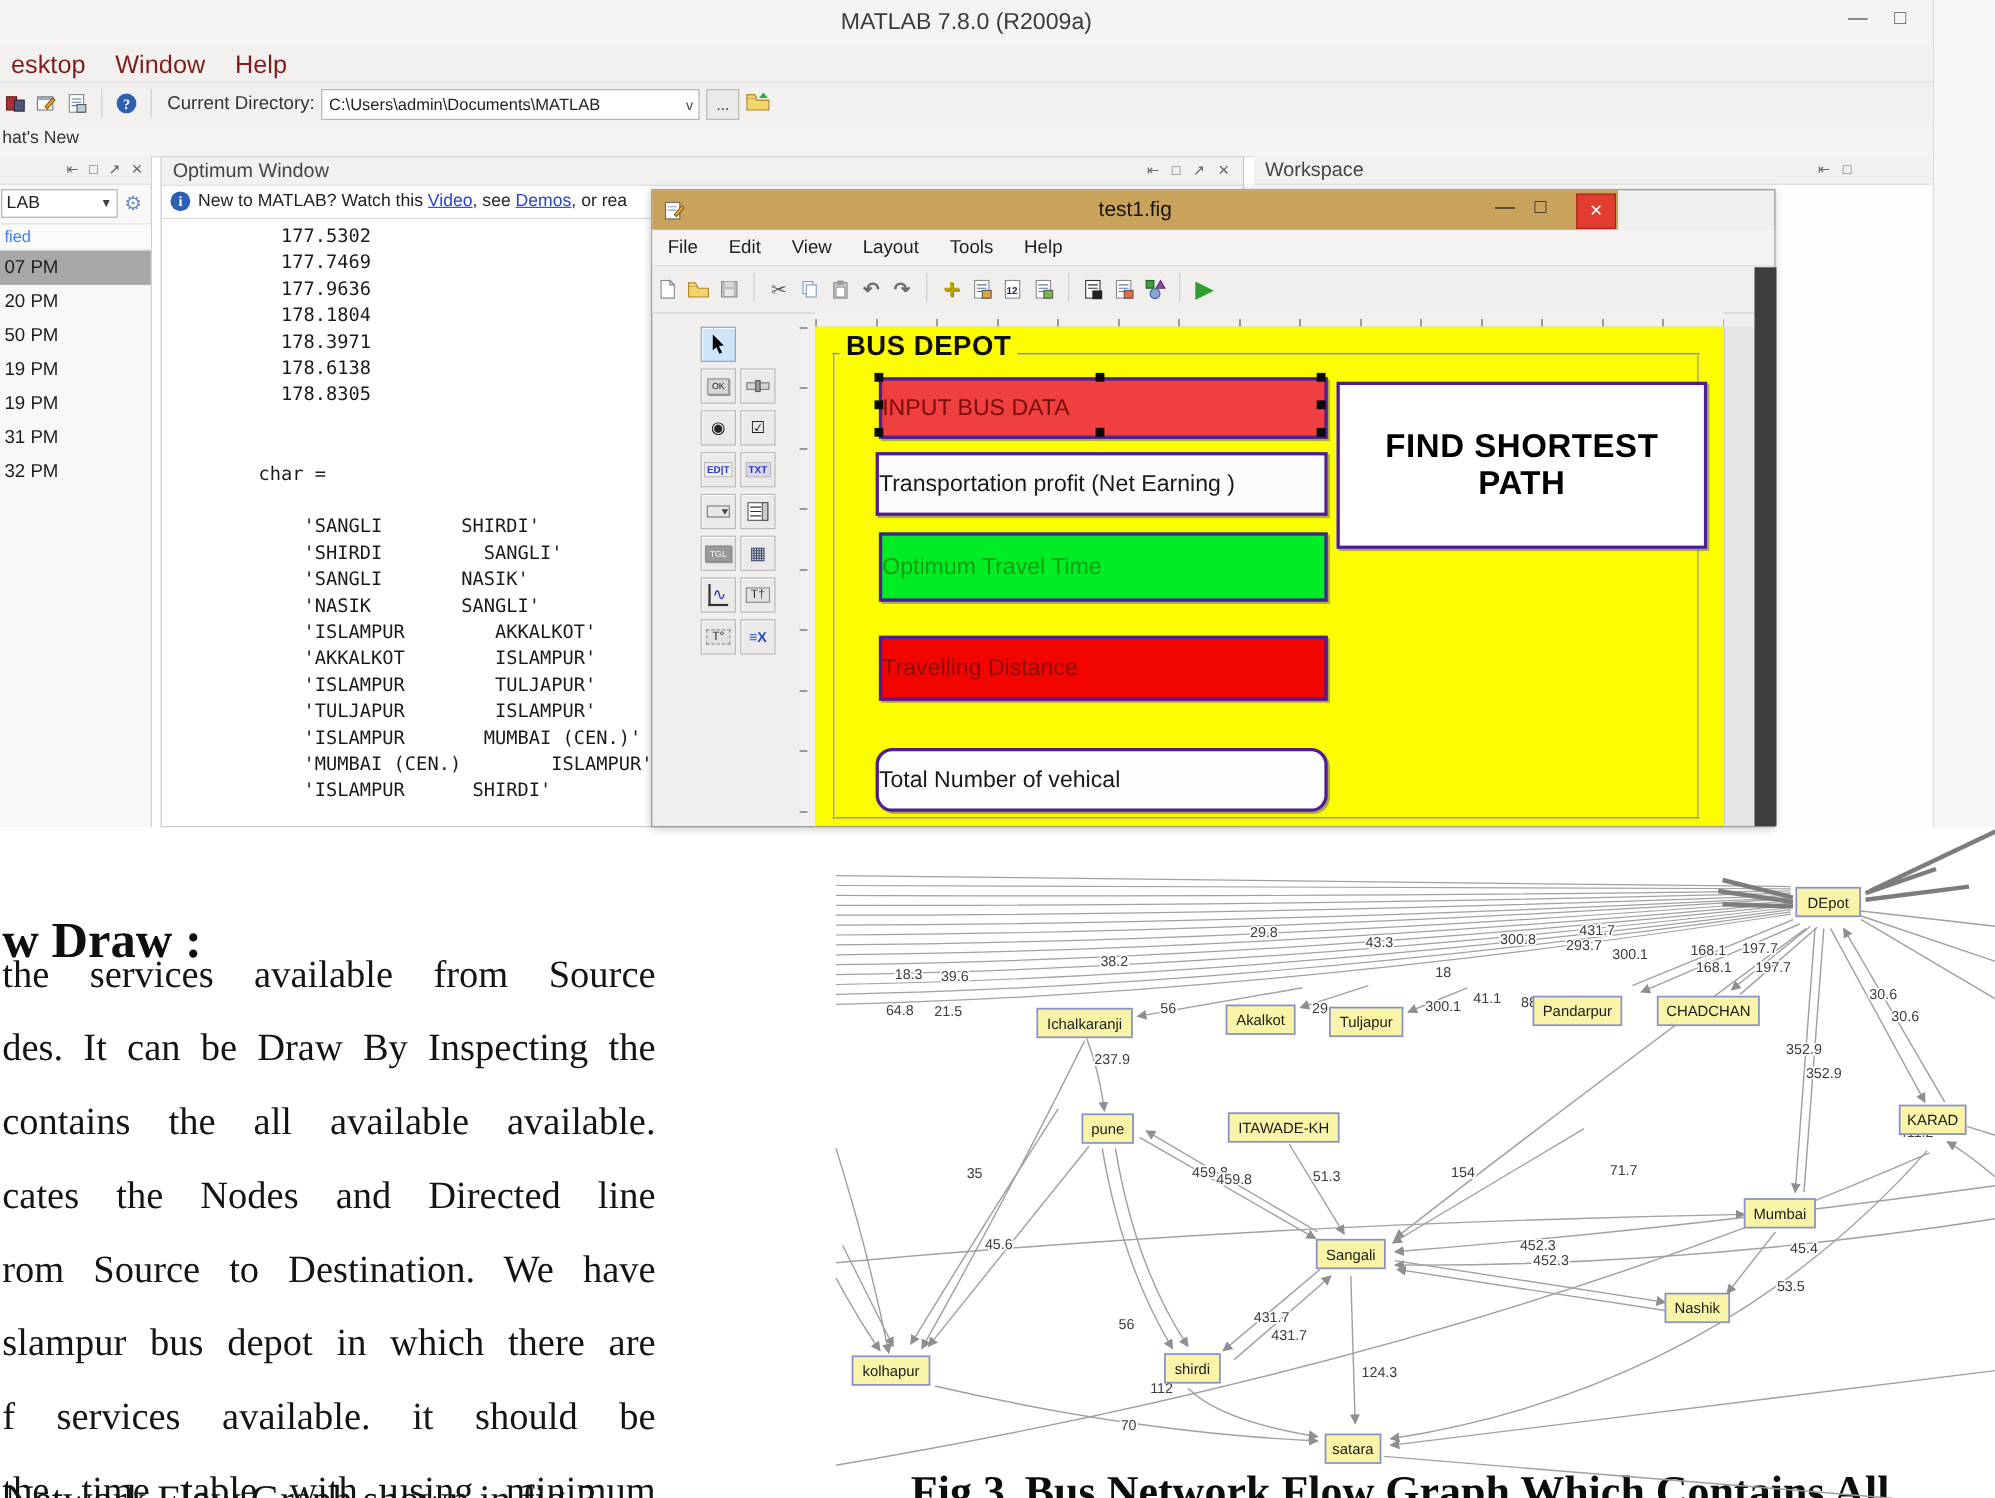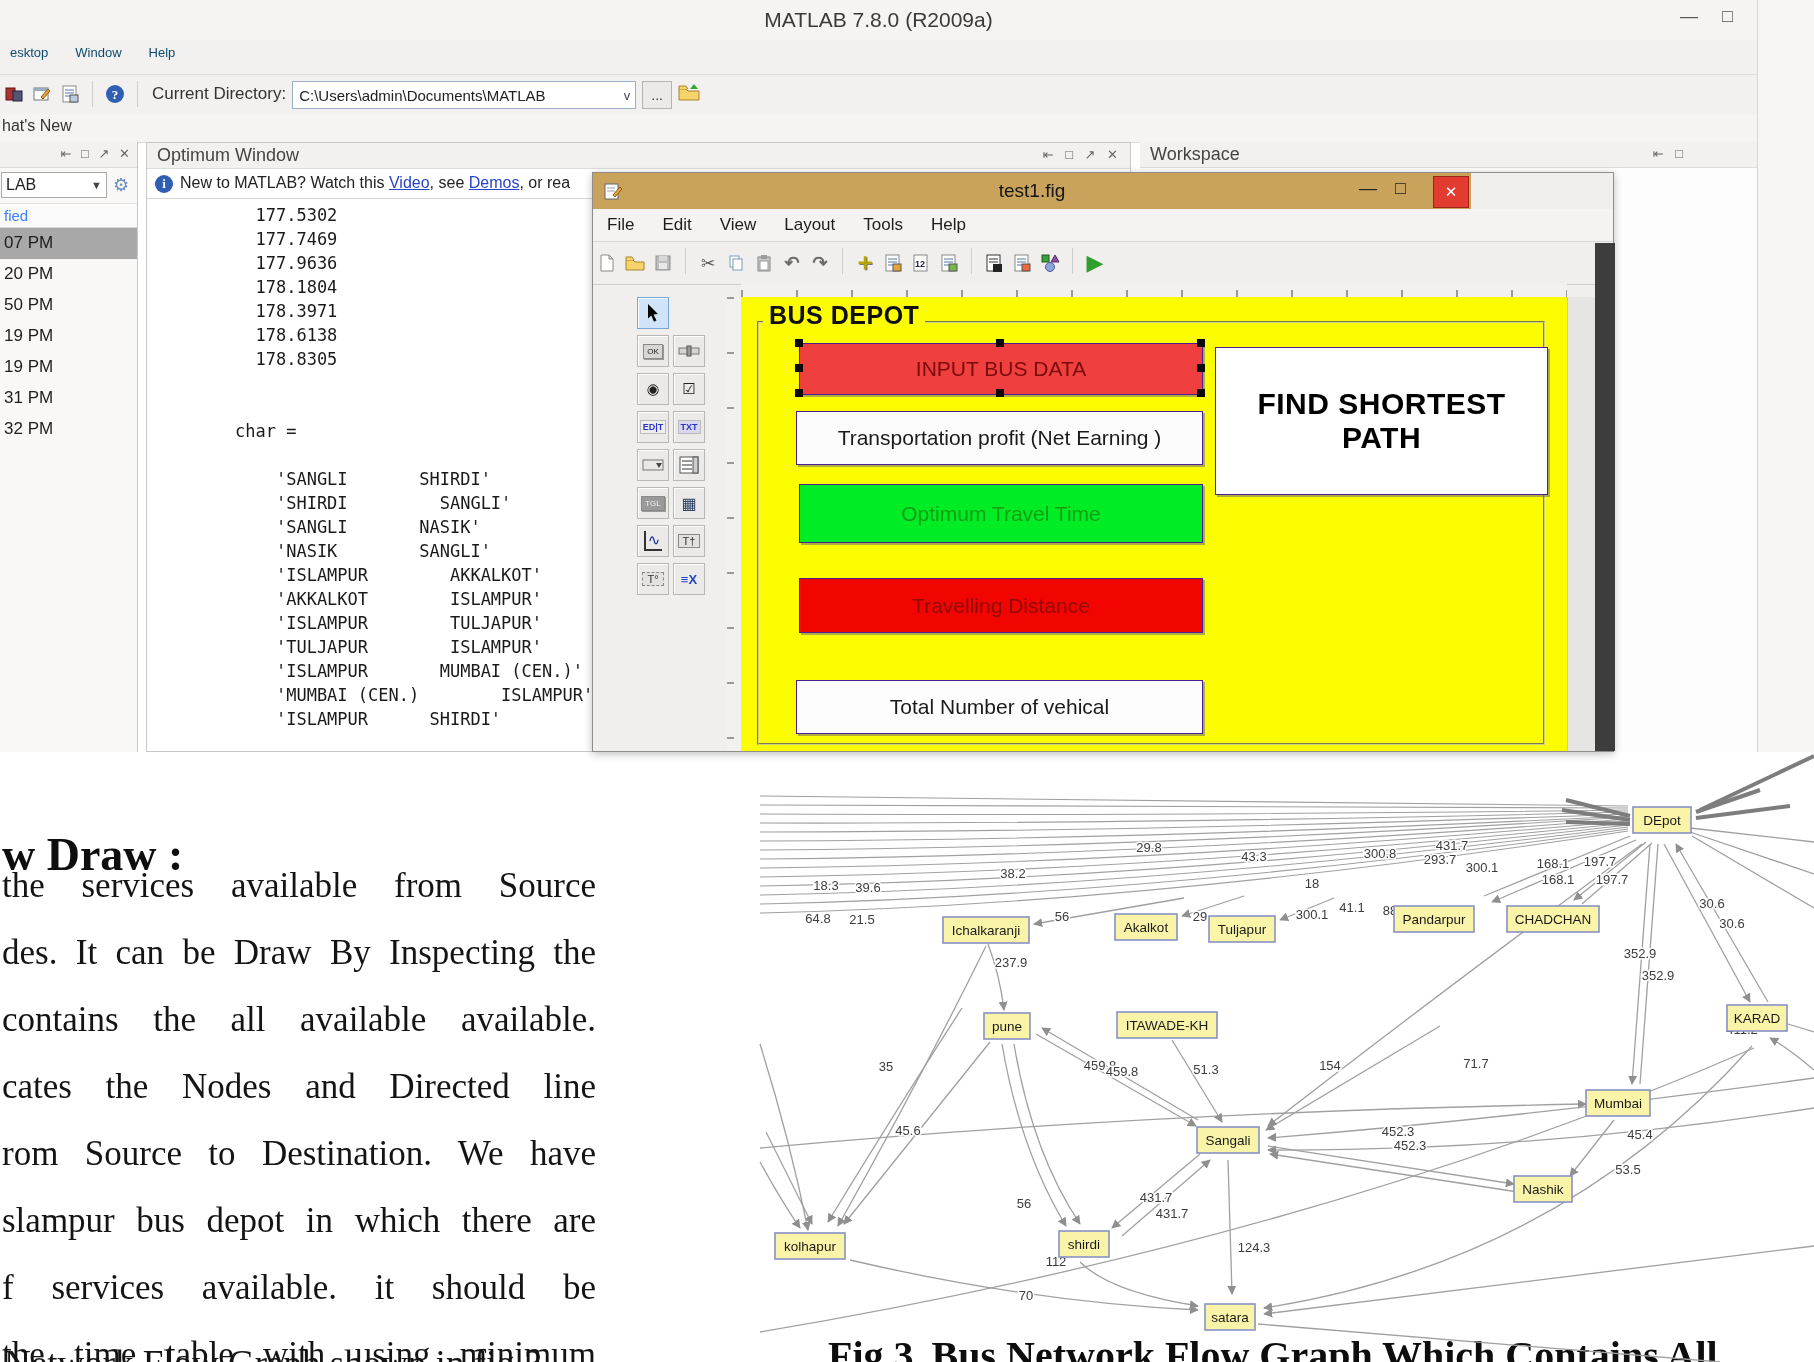--- a/index.html
+++ b/index.html
@@ -5,21 +5,21 @@
   html,body{margin:0;padding:0;background:#fff;}
   #stage{position:relative;width:1814px;height:1362px;overflow:hidden;background:#fff;
          font-family:"Liberation Sans",sans-serif;color:#222;}
   .abs{position:absolute;}
   
   .mat-titlebar{left:0;top:0;width:1757px;height:40px;background:#f5f4f3;border-bottom:1px solid #e3e1df;}
   .mat-title{position:absolute;left:0;right:0;top:8px;text-align:center;font-size:21px;color:#3a3a3a;}
   .winglyph{position:absolute;top:6px;font-size:18px;color:#555;}
   .right-strip{left:1757px;top:0;width:57px;height:752px;background:#f7f6f5;border-left:1px solid #d8d6d4;}
   .mat-menubar{left:0;top:40px;width:1757px;height:34px;background:#f2f1f0;}
-  .mat-menubar span{display:inline-block;margin:5px 17px 0 10px;font-size:13px;color:#0c4a6e;}
+  .mat-menubar span{display:inline-block;margin:5px 17px 0 10px;font-size:23px;color:#7f1d1d;}
   .mat-toolbar{left:0;top:74px;width:1757px;height:40px;background:#f2f1f0;border-top:1px solid #e0deda;border-bottom:1px solid #ddd;}
   .tbtn{display:inline-flex;align-items:center;justify-content:center;width:28px;height:28px;margin-top:5px;vertical-align:top;}
   .tsep{display:inline-block;width:1px;height:26px;background:#cfcdca;margin:6px 8px 0 8px;vertical-align:top;}
   .curdir-label{display:inline-block;margin:9px 6px 0 6px;font-size:17px;color:#333;}
   .curdir-box{display:inline-flex;margin-top:6px;width:336px;height:26px;background:#fff;border:1px solid #9ab0c8;
               font-size:15px;color:#222;align-items:center;padding-left:6px;vertical-align:top;justify-content:space-between;}
   .curdir-box .chev{color:#446;padding-right:5px;font-size:13px;}
   .dots-btn{display:inline-flex;margin:6px 0 0 6px;width:28px;height:26px;border:1px solid #b6b4b0;background:#eceae8;
             align-items:center;justify-content:center;font-size:14px;color:#333;vertical-align:top;}
   .whatsnew{left:0;top:114px;width:1757px;height:28px;background:#f5f4f3;border-bottom:1px solid #dcdad8;}
@@ -63,22 +63,22 @@
   .pal-btn{position:absolute;width:30px;height:30px;background:#eceae8;border:1px solid #b9b7b4;
            box-shadow:inset 1px 1px 0 #fff;display:flex;align-items:center;justify-content:center;}
   .pal-btn.sel{background:#cfe4f8;border:1px solid #77a5d6;}
   .pal-box{font-size:8px;background:#d9d7d4;border:1px solid #8a8a8a;box-shadow:1px 1px 0 #999;padding:2px 3px;color:#222;}
   .pal-txt{font-size:9px;font-weight:bold;color:#2a35c8;background:#eee;border:1px solid #bbb;padding:1px 2px;}
   .pal-axes{font-size:15px;color:#2233aa;border-left:2px solid #333;border-bottom:2px solid #333;padding:0 2px;}
   .pal-panel{font-size:11px;color:#333;border:1px solid #888;padding:0 4px;background:#e4e2e0;}
   .g-canvas{position:absolute;left:148px;top:124px;width:826px;height:454px;background:#fdfd02;overflow:hidden;}
   .bd-frame{position:absolute;left:16px;top:24px;width:784px;height:420px;border:2px groove #cfcf88;}
   .bd-label{position:absolute;left:22px;top:4px;background:#fdfd02;padding:0 6px;font-size:25px;font-weight:bold;color:#101010;letter-spacing:.5px;}
-  .gbtn{position:absolute;display:flex;align-items:center;justify-content:center;text-align:center;
-        border:1px solid #4c1d95;box-shadow:2px 2px 0 rgba(110,110,110,.55);font-size:21px;}
+  .gbtn{position:absolute;display:flex;align-items:center;text-align:center;
+        border:3px solid #4c1d95;box-shadow:2px 2px 0 rgba(110,110,110,.55);font-size:21px;}
   .gbtn.big{font-size:30px;font-weight:bold;letter-spacing:.5px;}
   .handle{position:absolute;width:8px;height:8px;background:#090909;z-index:3;}
   .scroll-strip{position:absolute;left:974px;top:124px;width:28px;height:454px;background:#e7e5e3;border-left:1px solid #cbc9c6;}
   .dark-strip{position:absolute;left:1002px;top:70px;width:20px;height:508px;background:#3d3d3d;}
   
   .article-head{left:2px;top:790px;font-family:"Liberation Serif",serif;font-size:46px;font-weight:bold;color:#0e0e0e;}
   .article{left:2px;top:866px;width:594px;font-family:"Liberation Serif",serif;font-size:35px;color:#141414;}
   .article div{height:67px;text-align:justify;text-align-last:justify;white-space:nowrap;}
   .article-clip{left:4px;top:1342px;width:700px;font-family:"Liberation Serif",serif;font-size:37px;color:#141414;white-space:nowrap;}
   .fig-caption{left:828px;top:1332px;font-family:"Liberation Serif",serif;font-size:40px;color:#0d0d0d;white-space:nowrap;font-weight:600;}
@@ -380,21 +380,21 @@
         </div>
         <div class="gbtn big" style="left: 474px; top: 50px; width: 331px; height: 146px; background: rgb(255, 255, 255); color: rgb(0, 0, 0);">
           <span>FIND SHORTEST PATH</span>
         </div>
         <div class="gbtn" style="left: 58px; top: 187px; width: 402px; height: 57px; background: rgb(0, 236, 37); color: rgb(19, 160, 19);">
           <span>Optimum Travel Time</span>
         </div>
         <div class="gbtn" style="left: 58px; top: 281px; width: 402px; height: 53px; background: rgb(242, 4, 0); color: rgb(142, 11, 6);">
           <span>Travelling Distance</span>
         </div>
-        <div class="gbtn" style="left: 55px; top: 383px; width: 405px; height: 52px; background: rgb(253, 253, 253); color: rgb(26, 26, 26);">
+        <div class="gbtn" style="left: 55px; top: 383px; width: 405px; height: 52px; background: rgb(253, 253, 253); color: rgb(26, 26, 26); border-radius: 15px;">
           <span>Total Number of vehical</span>
         </div>
       </div>
     <div class="scroll-strip"></div>
     <div class="dark-strip"></div>
   </section>
 
   <h2 class="abs article-head">w Draw :</h2>
   <div class="abs article" id="article-lines">
       <div>the services available from Source</div>

